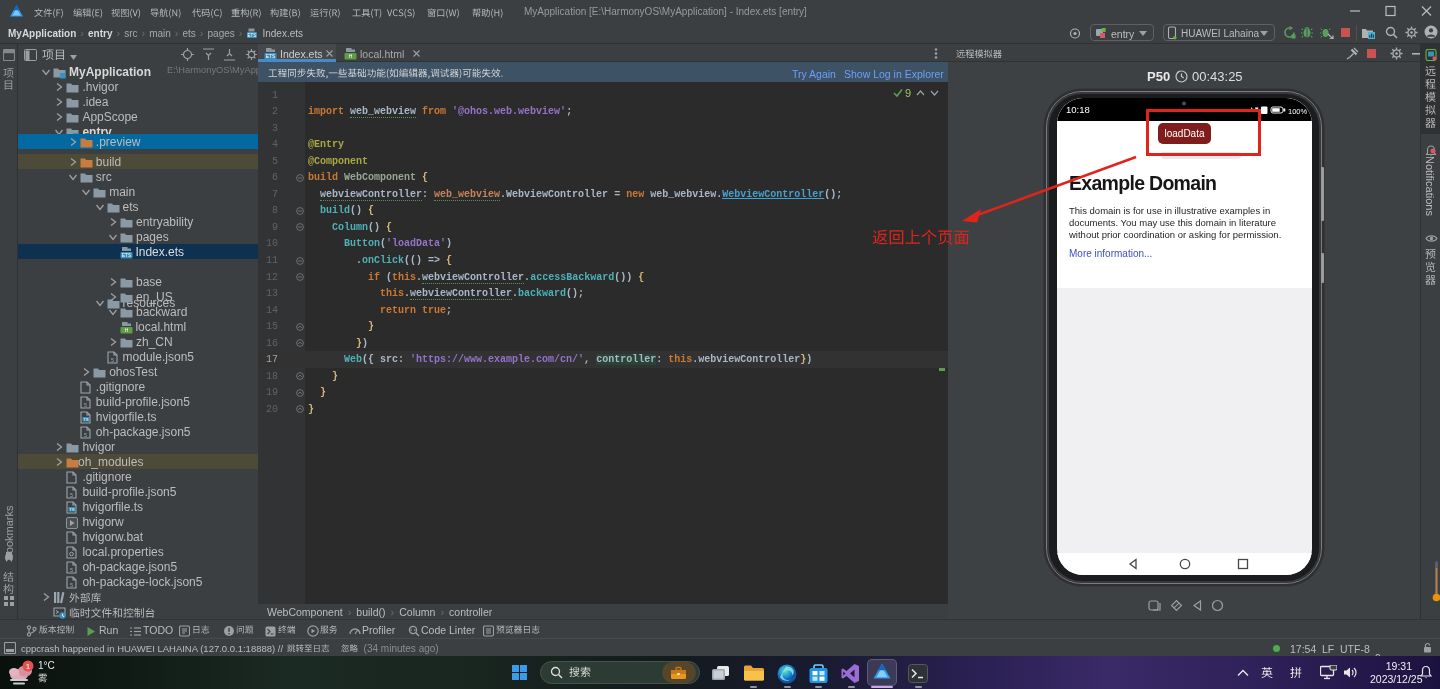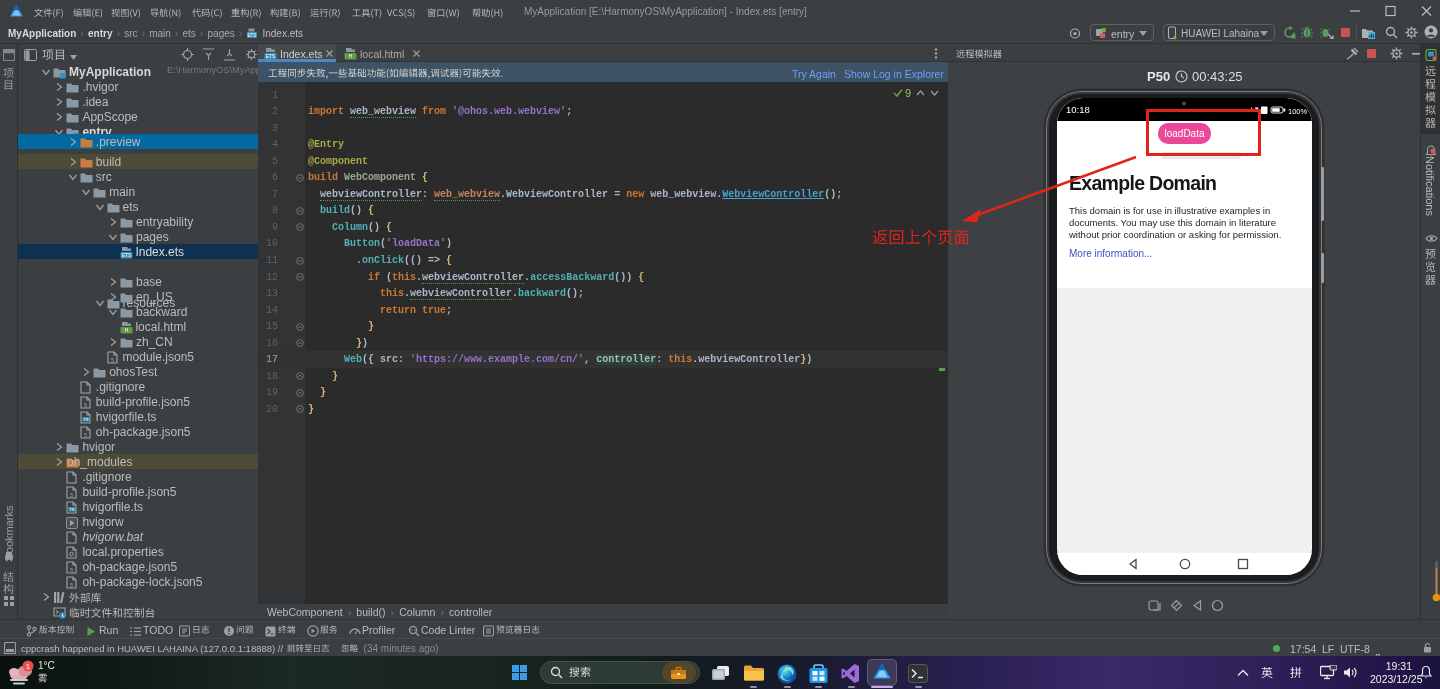--- a/index.html
+++ b/index.html
@@ -706,21 +706,21 @@
     </div>
     <div class="treerow" style="top:410px;background:#4D4A38">
       <div class="abs" style="left:37.4px;top:0;width:8px;height:15px">
         <svg class="arrow" viewBox="0 0 8 8">
           <path d="M2 0.5 L6.5 4 L2 7.5" fill="none" stroke="#9DA0A2" stroke-width="1.3"></path>
         </svg>
       </div>
       <div class="abs" style="left:48.4px;top:1px"><svg width="13" height="13" viewBox="0 0 13 13">
           <path d="M0.5 2.5 L5 2.5 L6.2 4 L12.5 4 L12.5 11.5 L0.5 11.5 Z" fill="#C77D41"></path>
         </svg></div>
-      <div class="trlabel" style="left:49px;">oh_modules</div>
+      <div class="trlabel" style="left:60px;">oh_modules</div>
     </div>
     <div class="treerow" style="top:425px;">
       <div class="abs" style="left:48.4px;top:1px"><svg width="11" height="13" viewBox="0 0 11 13">
           <path d="M1 1 L7 1 L10 4 L10 12 L1 12 Z" fill="none" stroke="#9AA7B0" stroke-width="1.1"></path>
           <path d="M7 1 L7 4 L10 4" fill="none" stroke="#9AA7B0" stroke-width="1.1"></path>
         </svg></div>
       <div class="trlabel" style="left:64.4px;">.gitignore</div>
     </div>
     <div class="treerow" style="top:440px;">
       <div class="abs" style="left:48.4px;top:1px"><svg width="11" height="13" viewBox="0 0 11 13">
@@ -744,21 +744,21 @@
           <rect x="0.5" y="0.5" width="11" height="11" rx="1.5" fill="#4D5052" stroke="#9AA7B0" stroke-width="0.8"></rect>
           <path d="M4 3 L8.5 6 L4 9 Z" fill="#9AA7B0"></path>
         </svg></div>
       <div class="trlabel" style="left:64.4px;">hvigorw</div>
     </div>
     <div class="treerow" style="top:485px;">
       <div class="abs" style="left:48.4px;top:1px"><svg width="11" height="13" viewBox="0 0 11 13">
           <path d="M1 1 L7 1 L10 4 L10 12 L1 12 Z" fill="none" stroke="#9AA7B0" stroke-width="1.1"></path>
           <path d="M7 1 L7 4 L10 4" fill="none" stroke="#9AA7B0" stroke-width="1.1"></path>
         </svg></div>
-      <div class="trlabel" style="left:64.4px;font-style:italic;">hvigorw.bat</div>
+      <div class="trlabel" style="left:64.4px;">hvigorw.bat</div>
     </div>
     <div class="treerow" style="top:500px;">
       <div class="abs" style="left:48.4px;top:1px"><svg width="11" height="13" viewBox="0 0 11 13">
           <path d="M1 1 L7 1 L10 4 L10 12 L1 12 Z" fill="none" stroke="#9AA7B0" stroke-width="1.1"></path>
           <path d="M7 1 L7 4 L10 4" fill="none" stroke="#9AA7B0" stroke-width="1.1"></path>
           <circle cx="5.5" cy="8" r="1.8" fill="none" stroke="#9AA7B0"></circle>
         </svg></div>
       <div class="trlabel" style="left:64.4px;">local.properties</div>
     </div>
     <div class="treerow" style="top:515px;">
@@ -1035,21 +1035,21 @@
         <g fill="#fff">
           <path d="M1 7.5 L4.5 7.5 L2.75 3 Z"></path>
           <path d="M6 3.5 L9.5 3.5 L7.75 8 Z"></path>
           <rect x="12" y="2.5" width="6.5" height="7.5" rx="1"></rect>
           <rect x="22" y="3" width="12" height="6" rx="2" fill="none" stroke="#fff" stroke-width="0.9"></rect>
           <rect x="23.2" y="4.2" width="7.5" height="3.6" fill="#fff"></rect>
           <rect x="34.5" y="4.5" width="1.8" height="3"></rect>
         </g>
         <text x="39" y="9.5" font-size="7.5" fill="#fff" font-family="Liberation Sans">100%</text>
       </svg>
-      <div class="abs" style="left:101px;top:25px;width:53px;height:21px;background:#ec4899;border-radius:10px;text-align:center;line-height:21px;font-size:10px;color:#fff">loadData</div>
+      <div class="abs" style="left:101px;top:25px;width:53px;height:21px;background:#7f1d1d;border-radius:5px;text-align:center;line-height:21px;font-size:10px;color:#fff">loadData</div>
       <div class="abs" style="left:104px;top:54px;width:80px;height:7px;background:rgba(190,195,205,0.35);border-radius:3px"></div>
       <div class="abs" style="left:12px;top:74px;font-size:19.5px;font-weight:bold;color:#161616;letter-spacing:-0.7px;font-family:'Liberation Sans',sans-serif">Example Domain</div>
       <div class="abs" style="left:12px;top:107px;width:225px;font-size:9.5px;line-height:12px;color:#1E1E1E">This domain is for use in illustrative examples in documents. You may use this domain in literature without prior coordination or asking for permission.</div>
       <div class="abs" style="left:12px;top:150px;font-size:10px;color:#3D52BC">More information...</div>
       <svg class="abs" style="left:70px;top:460px" width="12" height="12">
         <path d="M9 1.5 L3 6 L9 10.5 Z" fill="none" stroke="#484848" stroke-width="1.3"></path>
       </svg>
       <svg class="abs" style="left:122px;top:460px" width="12" height="12">
         <circle cx="6" cy="6" r="4.7" fill="none" stroke="#484848" stroke-width="1.3"></circle>
       </svg>

